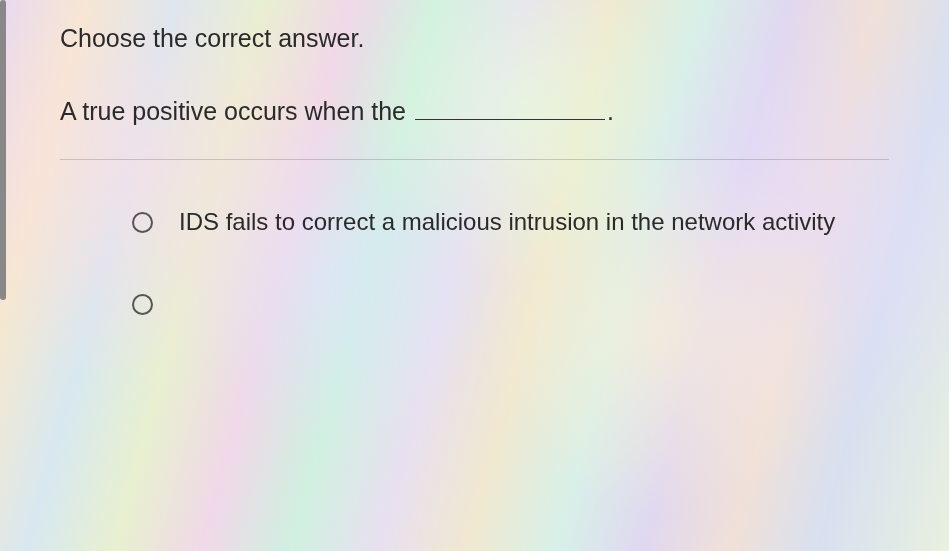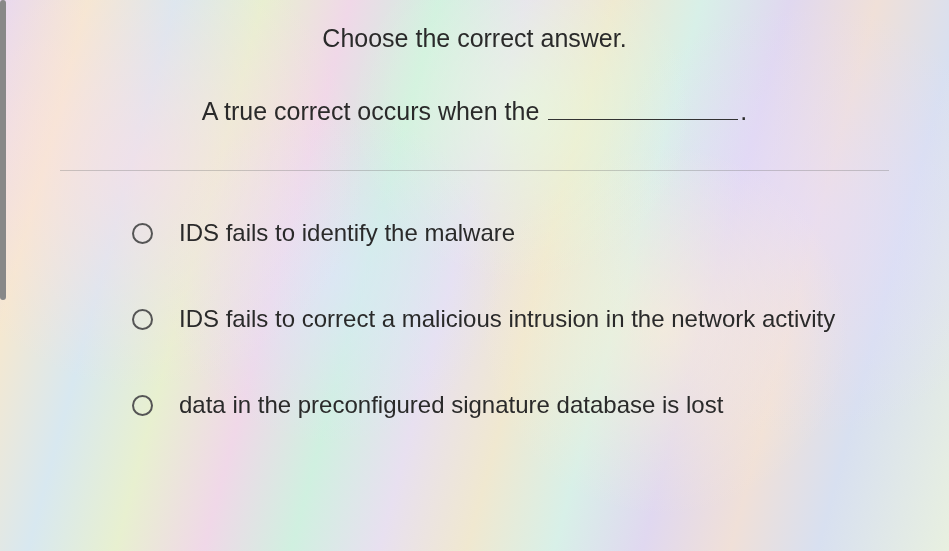--- a/index.html
+++ b/index.html
@@ -48,24 +48,23 @@
       background: #888;
       border-radius: 3px;
       z-index: 2;
     }
     .content {
       position: relative;
       z-index: 1;
       padding: 24px 60px 0 60px;
     }
     .header-section {
-      padding-bottom: 44px;
+      padding-bottom: 33px;
       border-bottom: 1px solid rgba(120,120,120,0.35);
       margin-bottom: 48px;
-      text-align: center;
     }
     .instruction {
       font-size: 25px;
       color: #2a2a2a;
       margin-bottom: 44px;
       font-weight: 400;
     }
     .question {
       font-size: 25px;
       color: #2a2a2a;
@@ -105,31 +104,26 @@
 </head>
 <body>
 
 <div class="bg-overlay"></div>
 <div class="scrollbar-indicator"></div>
 
 <div class="content">
   <div class="header-section">
     <div class="instruction">Choose the correct answer.</div>
     <div class="question">
-      <span>A true correct occurs when the </span><span class="blank"></span><span>.</span>
+      <span>A true positive occurs when the </span><span class="blank"></span><span>.</span>
     </div>
   </div>
 
   <div class="options">
     <div class="option">
       <div class="radio"></div>
-      <div class="option-text">IDS fails to identify the malware</div>
-    </div>
-    <div class="option">
-      <div class="radio"></div>
       <div class="option-text">IDS fails to correct a malicious intrusion in the network activity</div>
     </div>
     <div class="option">
       <div class="radio"></div>
-      <div class="option-text">data in the preconfigured signature database is lost</div>
     </div>
   </div>
 </div>
 
 </body></html>

